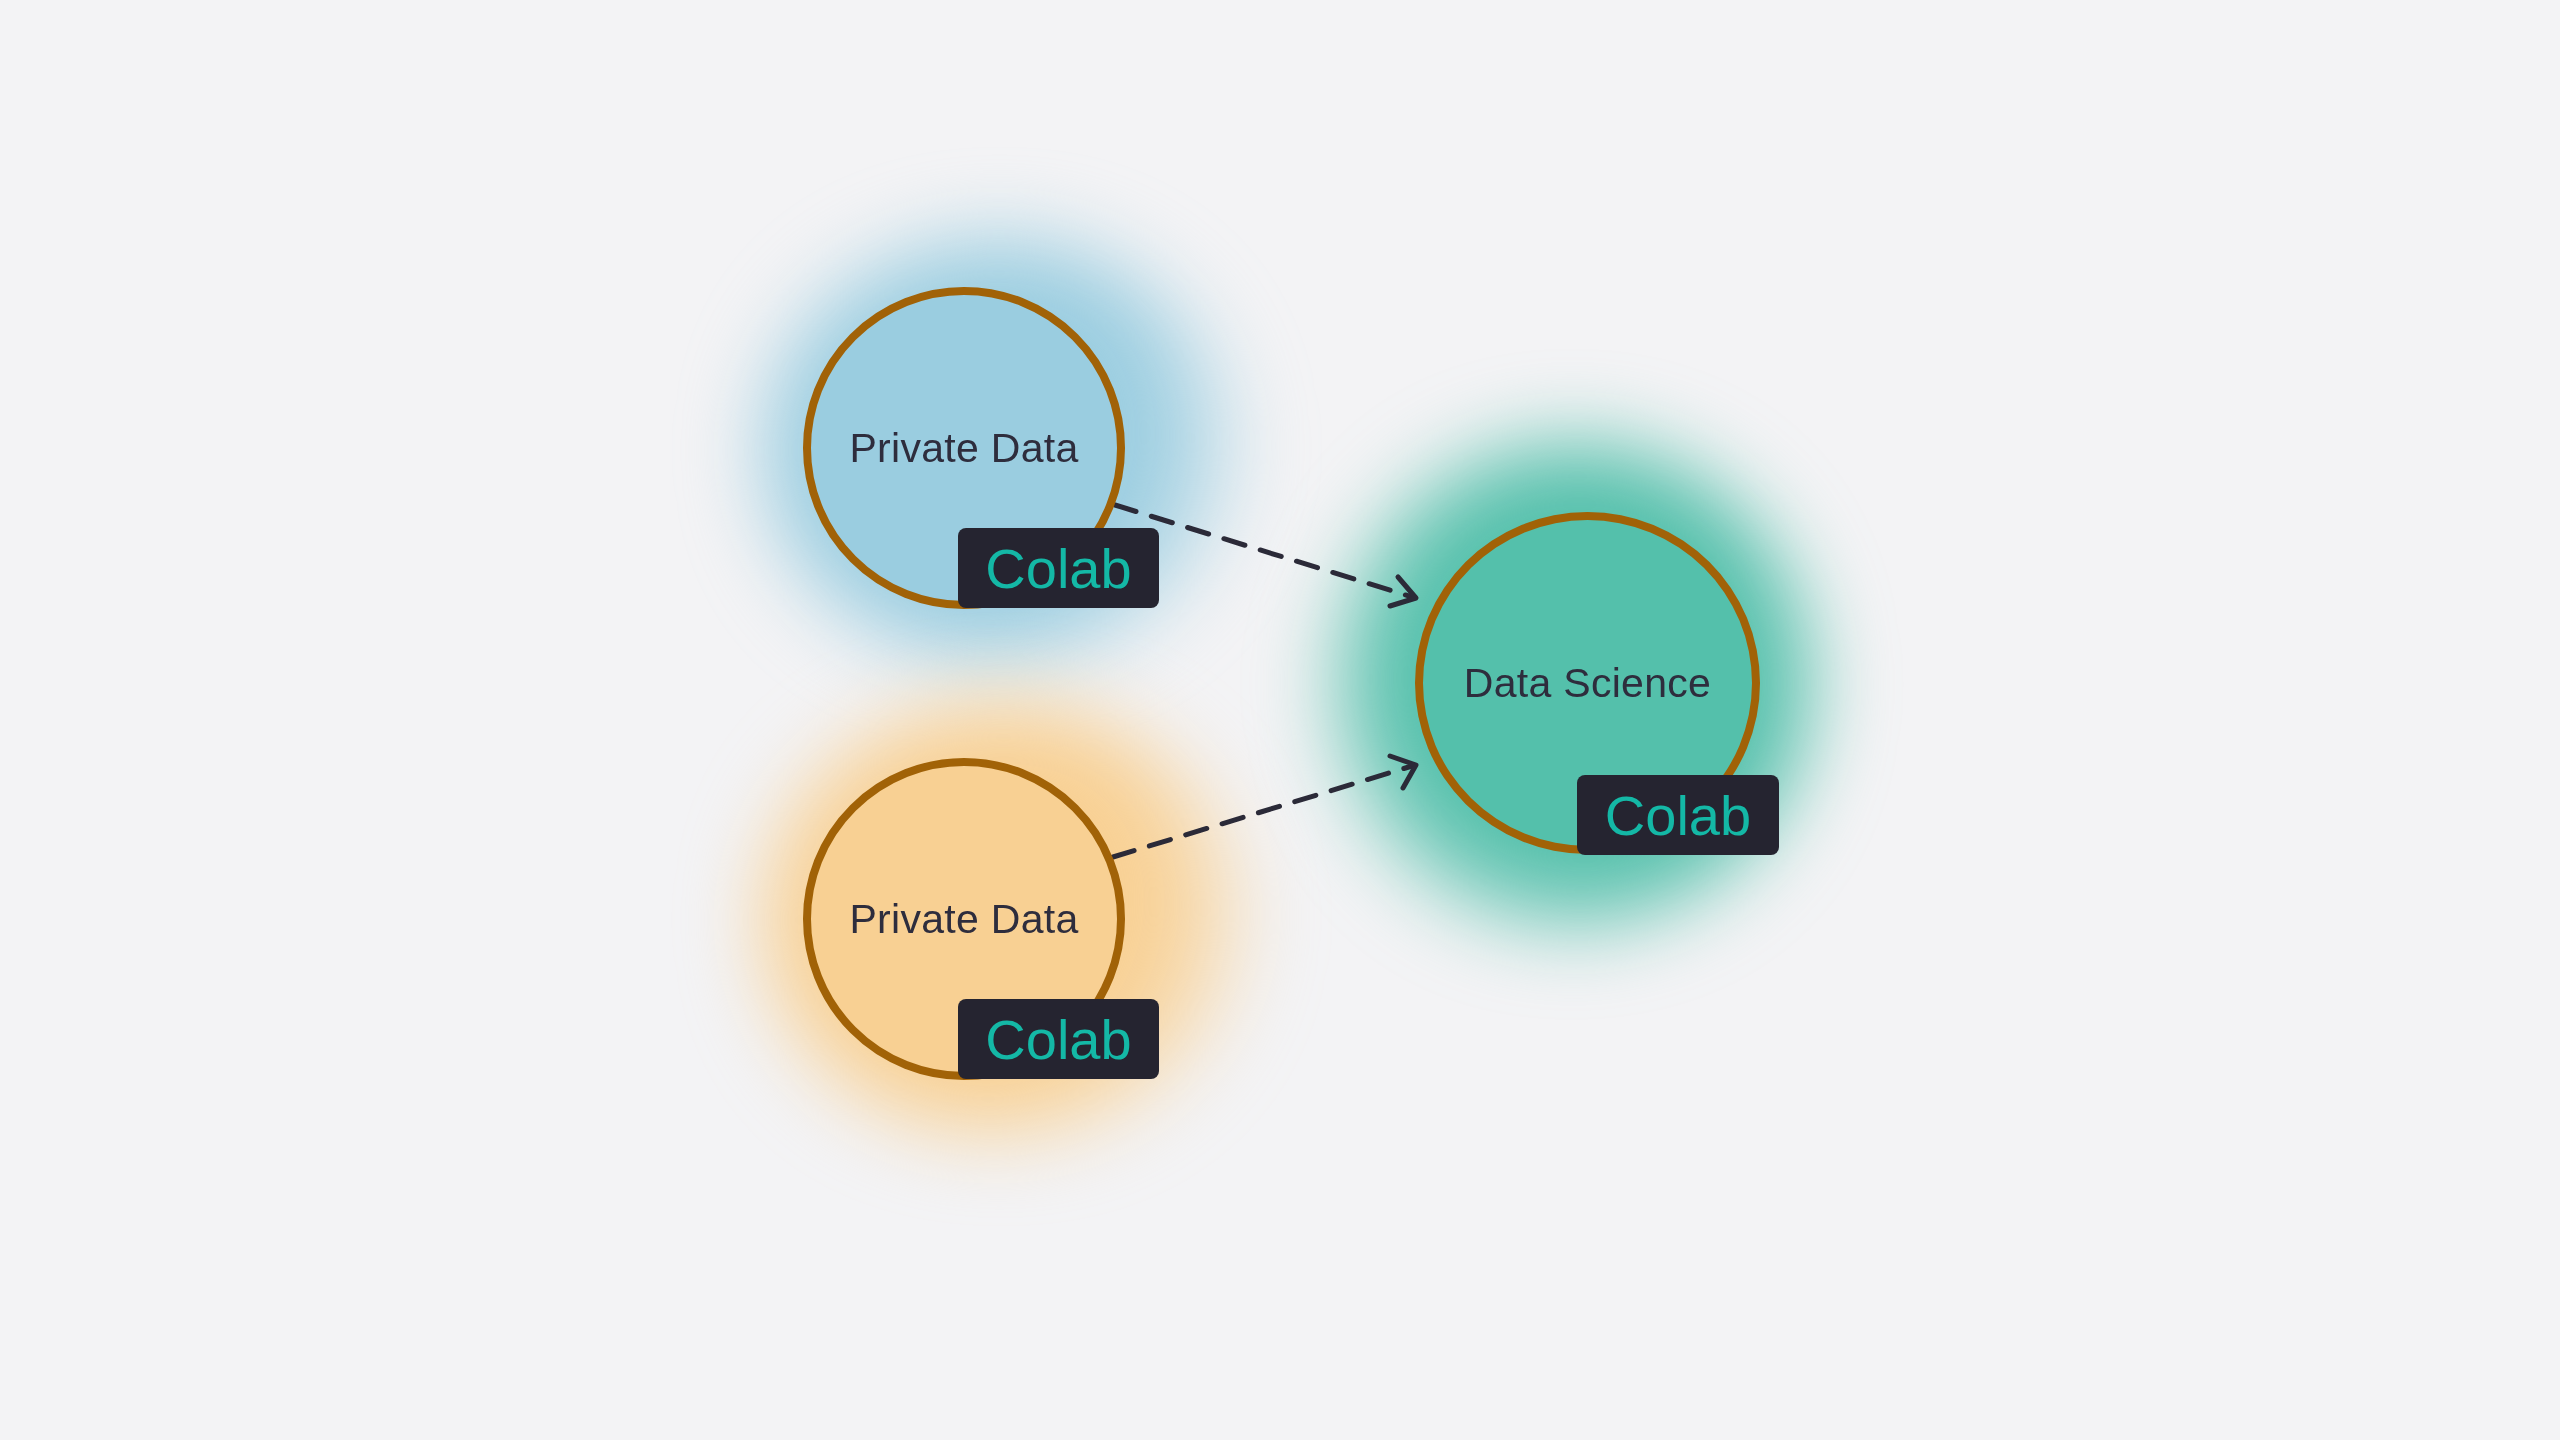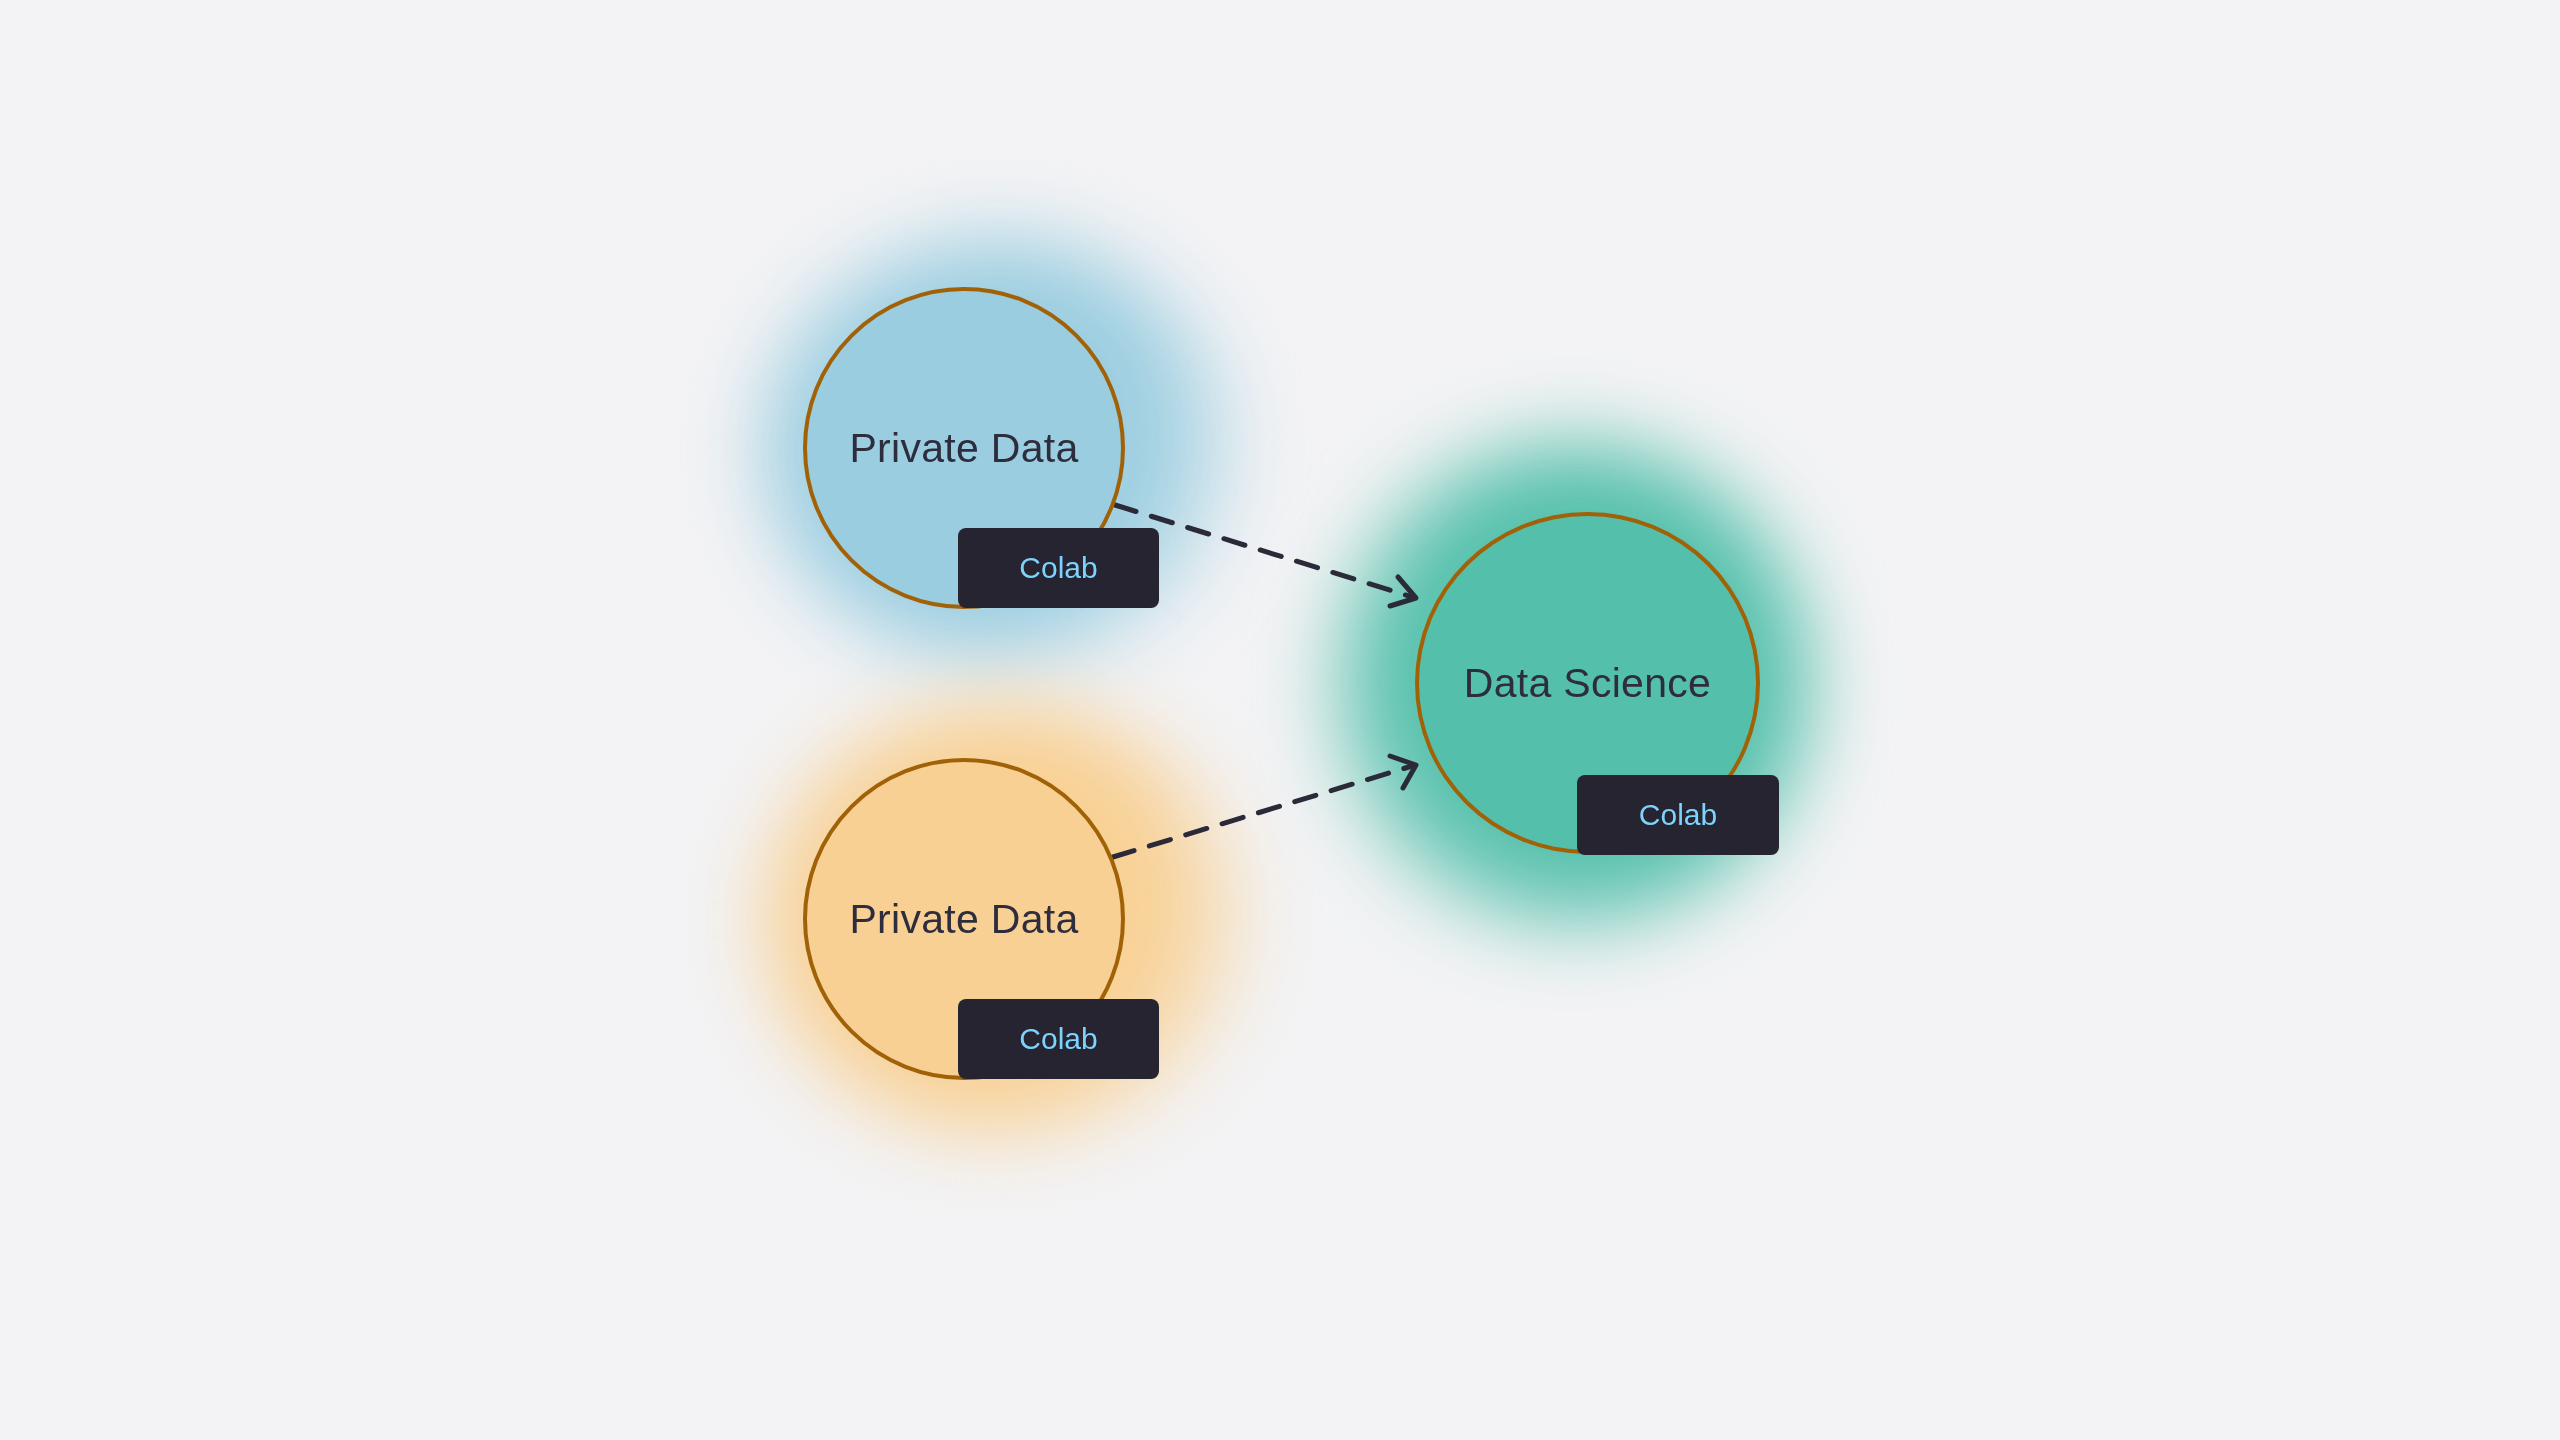--- a/index.html
+++ b/index.html
@@ -1,23 +1,23 @@
 <!DOCTYPE html>
 <html><head>
 <meta charset="utf-8">
 <style>
   html, body { margin:0; padding:0; }
   body { width:2560px; height:1440px; background:#f3f3f5; position:relative; overflow:hidden;
          font-family:"Liberation Sans", "DejaVu Sans", sans-serif; }
   .glow { position:absolute; border-radius:50%; filter:blur(40px); }
-  .node { position:absolute; border-radius:50%; border:4px solid #a16207; box-sizing:border-box;
+  .node { position:absolute; border-radius:50%; border:8px solid #a16207; box-sizing:border-box;
           display:flex; align-items:center; justify-content:center; }
   .node-label { font-size:41px; color:#2e2d3d; letter-spacing:0.3px; }
-  .badge { position:absolute; background:#252430; color:#7dd3fc; border-radius:8px;
-           display:flex; align-items:center; justify-content:center; font-size:30px; }
+  .badge { position:absolute; background:#252430; color:#14b8a6; border-radius:8px;
+           display:flex; align-items:center; justify-content:center; font-size:56px; }
   svg.arrows { position:absolute; left:0; top:0; }
 </style>
 </head>
 <body>
 
 <div class="glow" style="left:765px;top:240px;width:470px;height:420px;background:radial-gradient(circle at 40% 45%, #9acde0 55%, rgba(154,205,224,0.4) 75%, rgba(154,205,224,0) 100%);"></div>
 <div class="glow" style="left:765px;top:705px;width:480px;height:430px;background:radial-gradient(circle at 40% 45%, #f8d093 55%, rgba(248,208,147,0.4) 75%, rgba(248,208,147,0) 100%);"></div>
 <div class="glow" style="left:1330px;top:440px;width:480px;height:490px;background:radial-gradient(circle at 55% 48%, #54c0ab 55%, rgba(84,192,171,0.4) 75%, rgba(84,192,171,0) 100%);"></div>
 
 <svg class="arrows" width="2560" height="1440">

